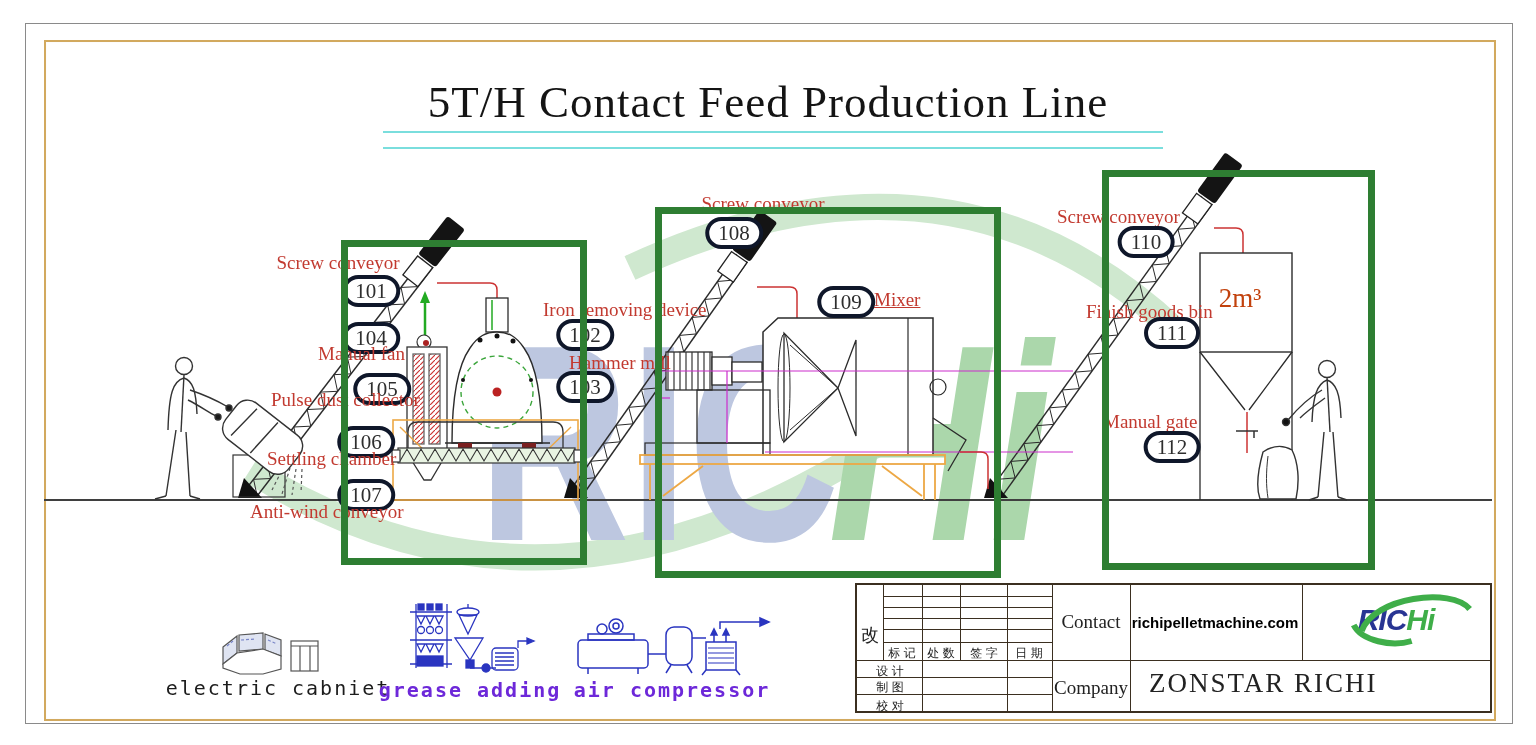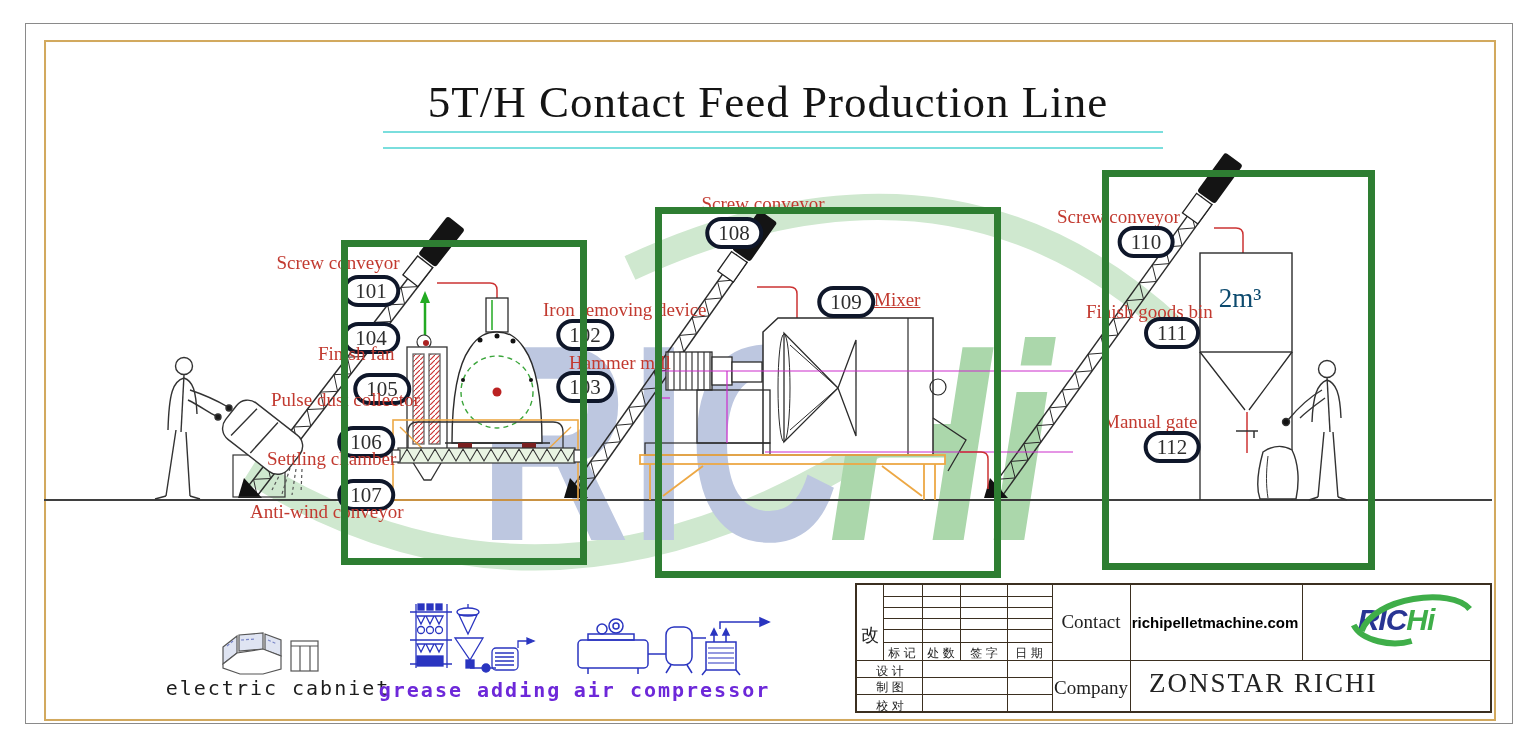--- a/index.html
+++ b/index.html
@@ -16,21 +16,21 @@
   
   #mech{left:0;top:0;z-index:1;}
   
   .gbox{border:7px solid #2e7e32;z-index:3;box-sizing:border-box;pointer-events:none;}
   
   .rlabel{color:#c23a30;font-size:19px;white-space:nowrap;z-index:2;font-family:"Liberation Serif",serif;}
   .oval{display:inline-block;border:4px solid #0f172a;border-radius:16px;background:#fff;
         color:#2e2e2e;font-size:21px;line-height:24px;padding:0 9px;z-index:2;
         font-family:"Liberation Serif",serif;}
   .ctr{transform:translateX(-50%);}
-  .bin-cap{font-size:27px;color:#0c4a6e;z-index:2;}
+  .bin-cap{font-size:27px;color:#c2410c;z-index:2;}
   
   .legend-label{font-size:20px;letter-spacing:2px;white-space:nowrap;z-index:2;
                 font-family:"DejaVu Sans Mono",monospace;}
   .lbk{color:#1c1c1c;} .lbl{color:#6d28d9;font-weight:bold;}
   
   .tb{z-index:4;}
   .tb-line{position:absolute;background:#3b2f20;}
   .tb-text{position:absolute;color:#222;white-space:nowrap;}
   .cjk{font-family:"Liberation Sans",sans-serif;font-size:12px;}
   .contact{font-size:19px;font-family:"Liberation Serif",serif;}
@@ -370,21 +370,21 @@
   <div class="abs oval ctr" style="left:371px;top:275px;">101</div>
 
   <div class="abs rlabel" style="left:543px;top:299px;">Iron removing device</div>
   <div class="abs oval ctr" style="left:585px;top:319px;">102</div>
 
   <div class="abs rlabel" style="left:569px;top:352px;">Hammer mill</div>
   <div class="abs oval ctr" style="left:585px;top:371px;">103</div>
 
   <div class="abs oval ctr" style="left:371px;top:322px;">104</div>
 
-  <div class="abs rlabel" style="left:318px;top:343px;">Finish fan</div>
+  <div class="abs rlabel" style="left:318px;top:343px;">Manual fan</div>
   <div class="abs oval ctr" style="left:382px;top:373px;">105</div>
 
   <div class="abs rlabel" style="left:271px;top:389px;">Pulse dust collector</div>
   <div class="abs oval ctr" style="left:366px;top:426px;">106</div>
 
   <div class="abs rlabel" style="left:267px;top:448px;">Settling chamber</div>
   <div class="abs oval ctr" style="left:366px;top:479px;">107</div>
 
   <div class="abs rlabel" style="left:250px;top:501px;">Anti-wind conveyor</div>
 

